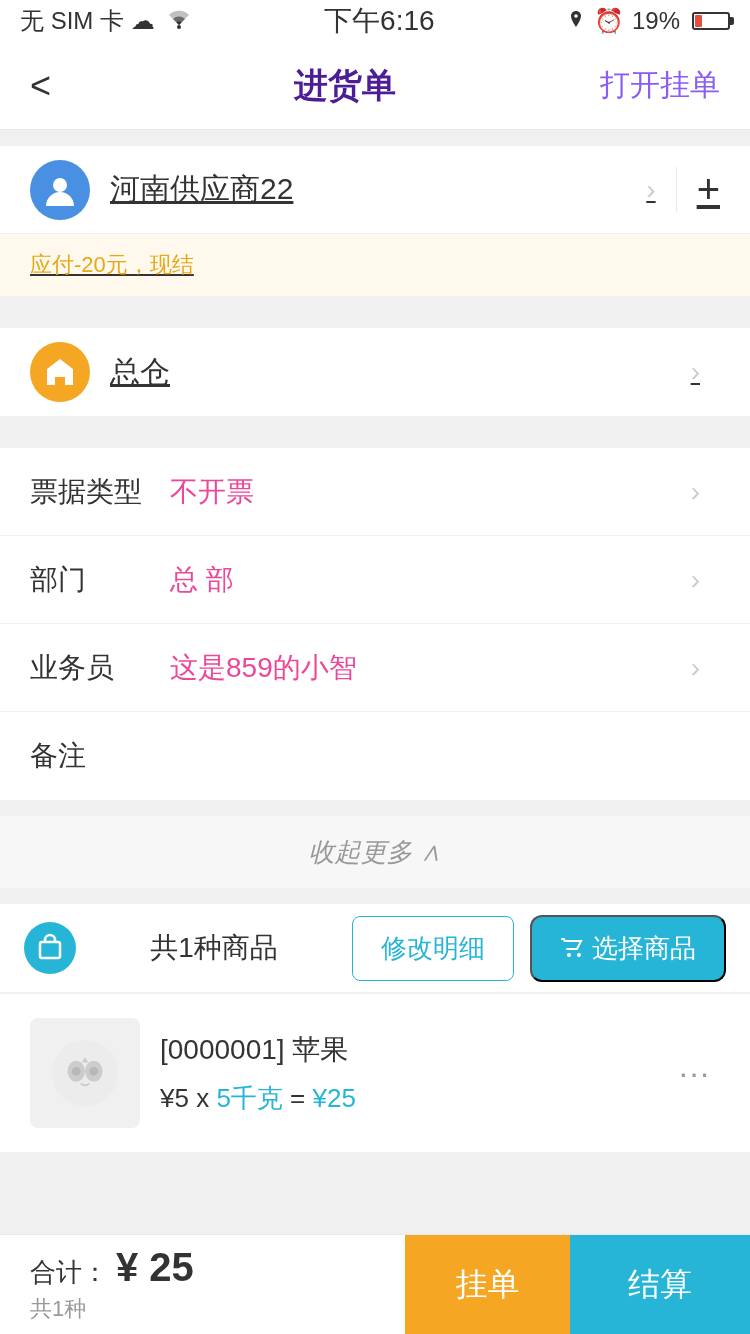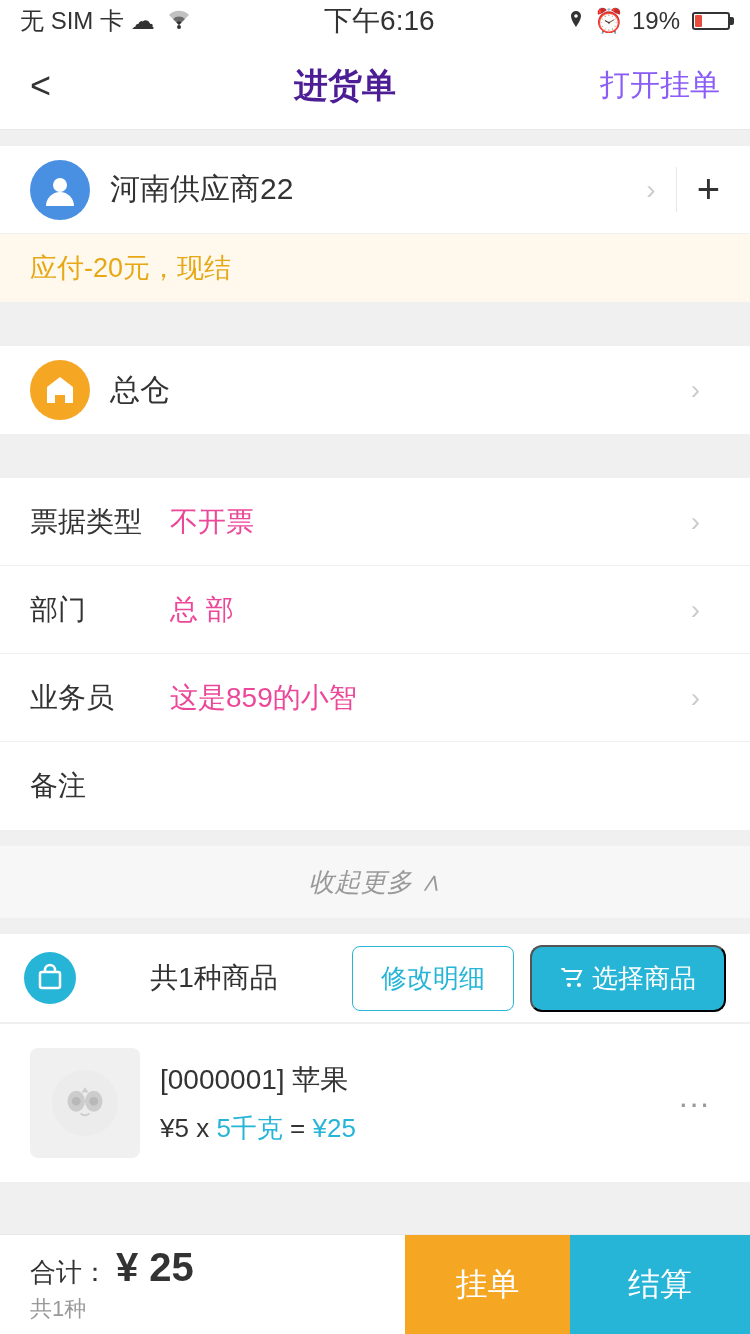--- a/index.html
+++ b/index.html
@@ -80,21 +80,22 @@
     }
     .nav-action {
       font-size: 30px;
       color: #8b5cf6;
       cursor: pointer;
     }
 
     
     .section {
       background: #fff;
-      margin-bottom: 28px;
+      margin-bottom: 16px;
+      text-decoration: underline;
     }
 
     
     .supplier-row {
       display: flex;
       align-items: center;
       padding: 0 30px;
       height: 88px;
       border-bottom: 1px solid #f0f0f0;
     }
@@ -129,21 +130,21 @@
       color: #333;
       cursor: pointer;
       padding-left: 20px;
       border-left: 1px solid #e8e8e8;
     }
 
     
     .payment-hint {
       background: #fff9ed;
       padding: 16px 30px;
-      font-size: 27px;
+      font-size: 22px;
       color: #e6a817;
     }
 
     
     .warehouse-row {
       display: flex;
       align-items: center;
       padding: 0 30px;
       height: 88px;
     }

